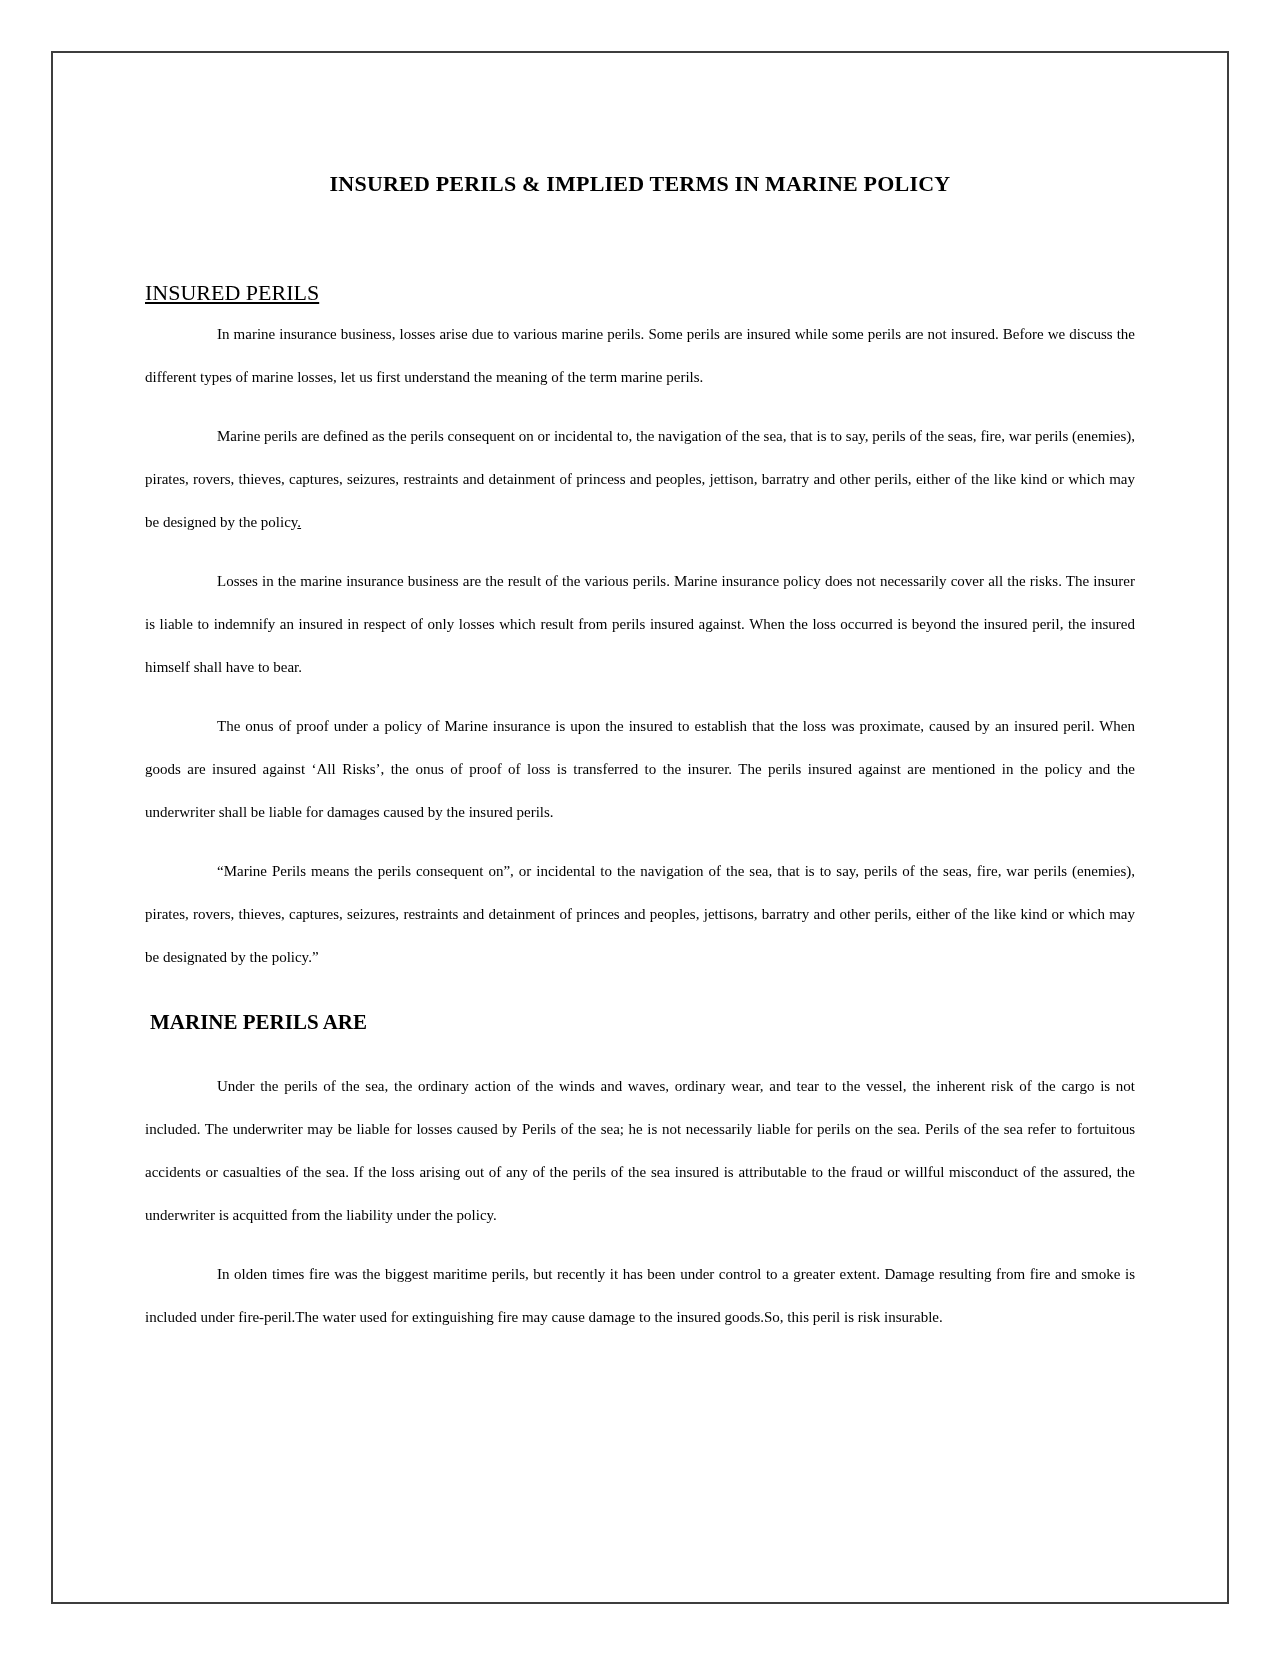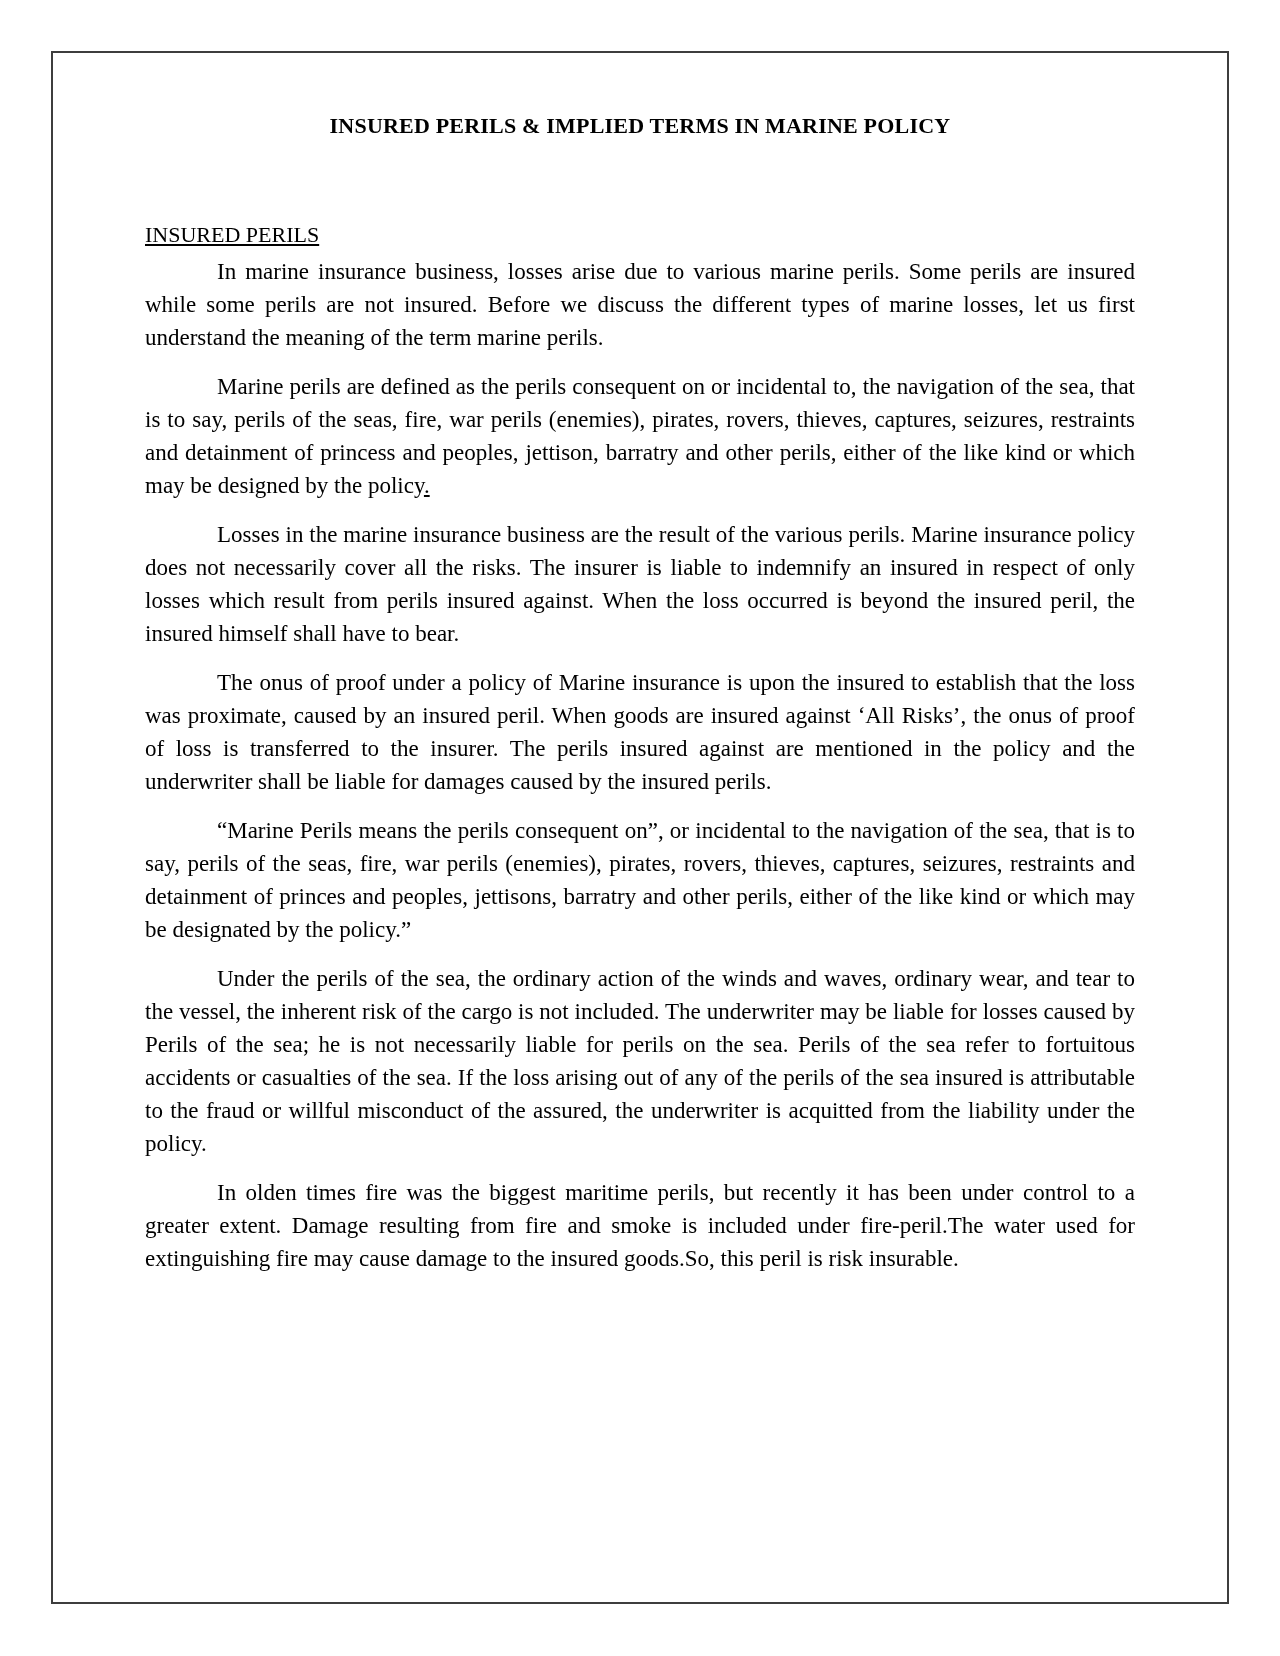--- a/index.html
+++ b/index.html
@@ -19,40 +19,40 @@
     left: 51px;
     top: 51px;
     width: 1178px;
     height: 1553px;
     box-sizing: border-box;
     border: 2px solid #3d3d3d;
     background: #ffffff;
     overflow: hidden;
   }
   .content {
-    padding: 56px 92px 0 92px;
+    padding: 114px 92px 0 92px;
   }
   .doc-title {
     font-size: 22px;
     font-weight: bold;
     text-align: center;
     line-height: 33px;
     margin: 0;
     letter-spacing: 0.2px;
   }
   .section-heading {
     font-size: 22px;
     font-weight: normal;
     text-decoration: underline;
     line-height: 33px;
     margin: 76px 0 4px 0;
   }
   p.body-para {
-    font-size: 23px;
-    line-height: 33px;
+    font-size: 15px;
+    line-height: 43px;
     text-align: justify;
     text-indent: 72px;
     margin: 0 0 16px 0;
   }
   h3.sub-heading {
     font-size: 21px;
     font-weight: bold;
     line-height: 33px;
     margin: 27px 0 26px 0;
   }
@@ -76,20 +76,21 @@
     <p class="body-para">In marine insurance business, losses arise due to various marine perils. Some perils are insured while some perils are not insured. Before we discuss the different types of marine losses, let us first understand the meaning of the term marine perils.</p>
 
     <p class="body-para"><span>Marine perils are defined as the perils consequent on or incidental to, the navigation of the sea, that is to say, perils of the seas, fire, war perils (enemies), pirates, rovers, thieves, captures, seizures, restraints and detainment of princess and peoples, jettison, barratry and other perils, either of the like kind or which may be designed by the policy</span><span class="u-suffix">.</span></p>
 
     <p class="body-para">Losses in the marine insurance business are the result of the various perils. Marine insurance policy does not necessarily cover all the risks. The insurer is liable to indemnify an insured in respect of only losses which result from perils insured against. When the loss occurred is beyond the insured peril, the insured himself shall have to bear.</p>
 
     <p class="body-para">The onus of proof under a policy of Marine insurance is upon the insured to establish that the loss was proximate, caused by an insured peril. When goods are insured against ‘All Risks’, the onus of proof of loss is transferred to the insurer. The perils insured against are mentioned in the policy and the underwriter shall be liable for damages caused by the insured perils.</p>
 
     <p class="body-para">“Marine Perils means the perils consequent on”, or incidental to the navigation of the sea, that is to say, perils of the seas, fire, war perils (enemies), pirates, rovers, thieves, captures, seizures, restraints and detainment of princes and peoples, jettisons, barratry and other perils, either of the like kind or which may be designated by the policy.”</p>
 
+    <h3 class="sub-heading indented">MARINE PERILS ARE</h3>
 
 
     <p class="body-para">Under the perils of the sea, the ordinary action of the winds and waves, ordinary wear, and tear to the vessel, the inherent risk of the cargo is not included. The underwriter may be liable for losses caused by Perils of the sea; he is not necessarily liable for perils on the sea. Perils of the sea refer to fortuitous accidents or casualties of the sea. If the loss arising out of any of the perils of the sea insured is attributable to the fraud or willful misconduct of the assured, the underwriter is acquitted from the liability under the policy.</p>
 
 
     <p class="body-para">In olden times fire was the biggest maritime perils, but recently it has been under control to a greater extent. Damage resulting from fire and smoke is included under fire-peril.The water used for extinguishing fire may cause damage to the insured goods.So, this peril is risk insurable.</p>
 
   </div>
 </div>
 

